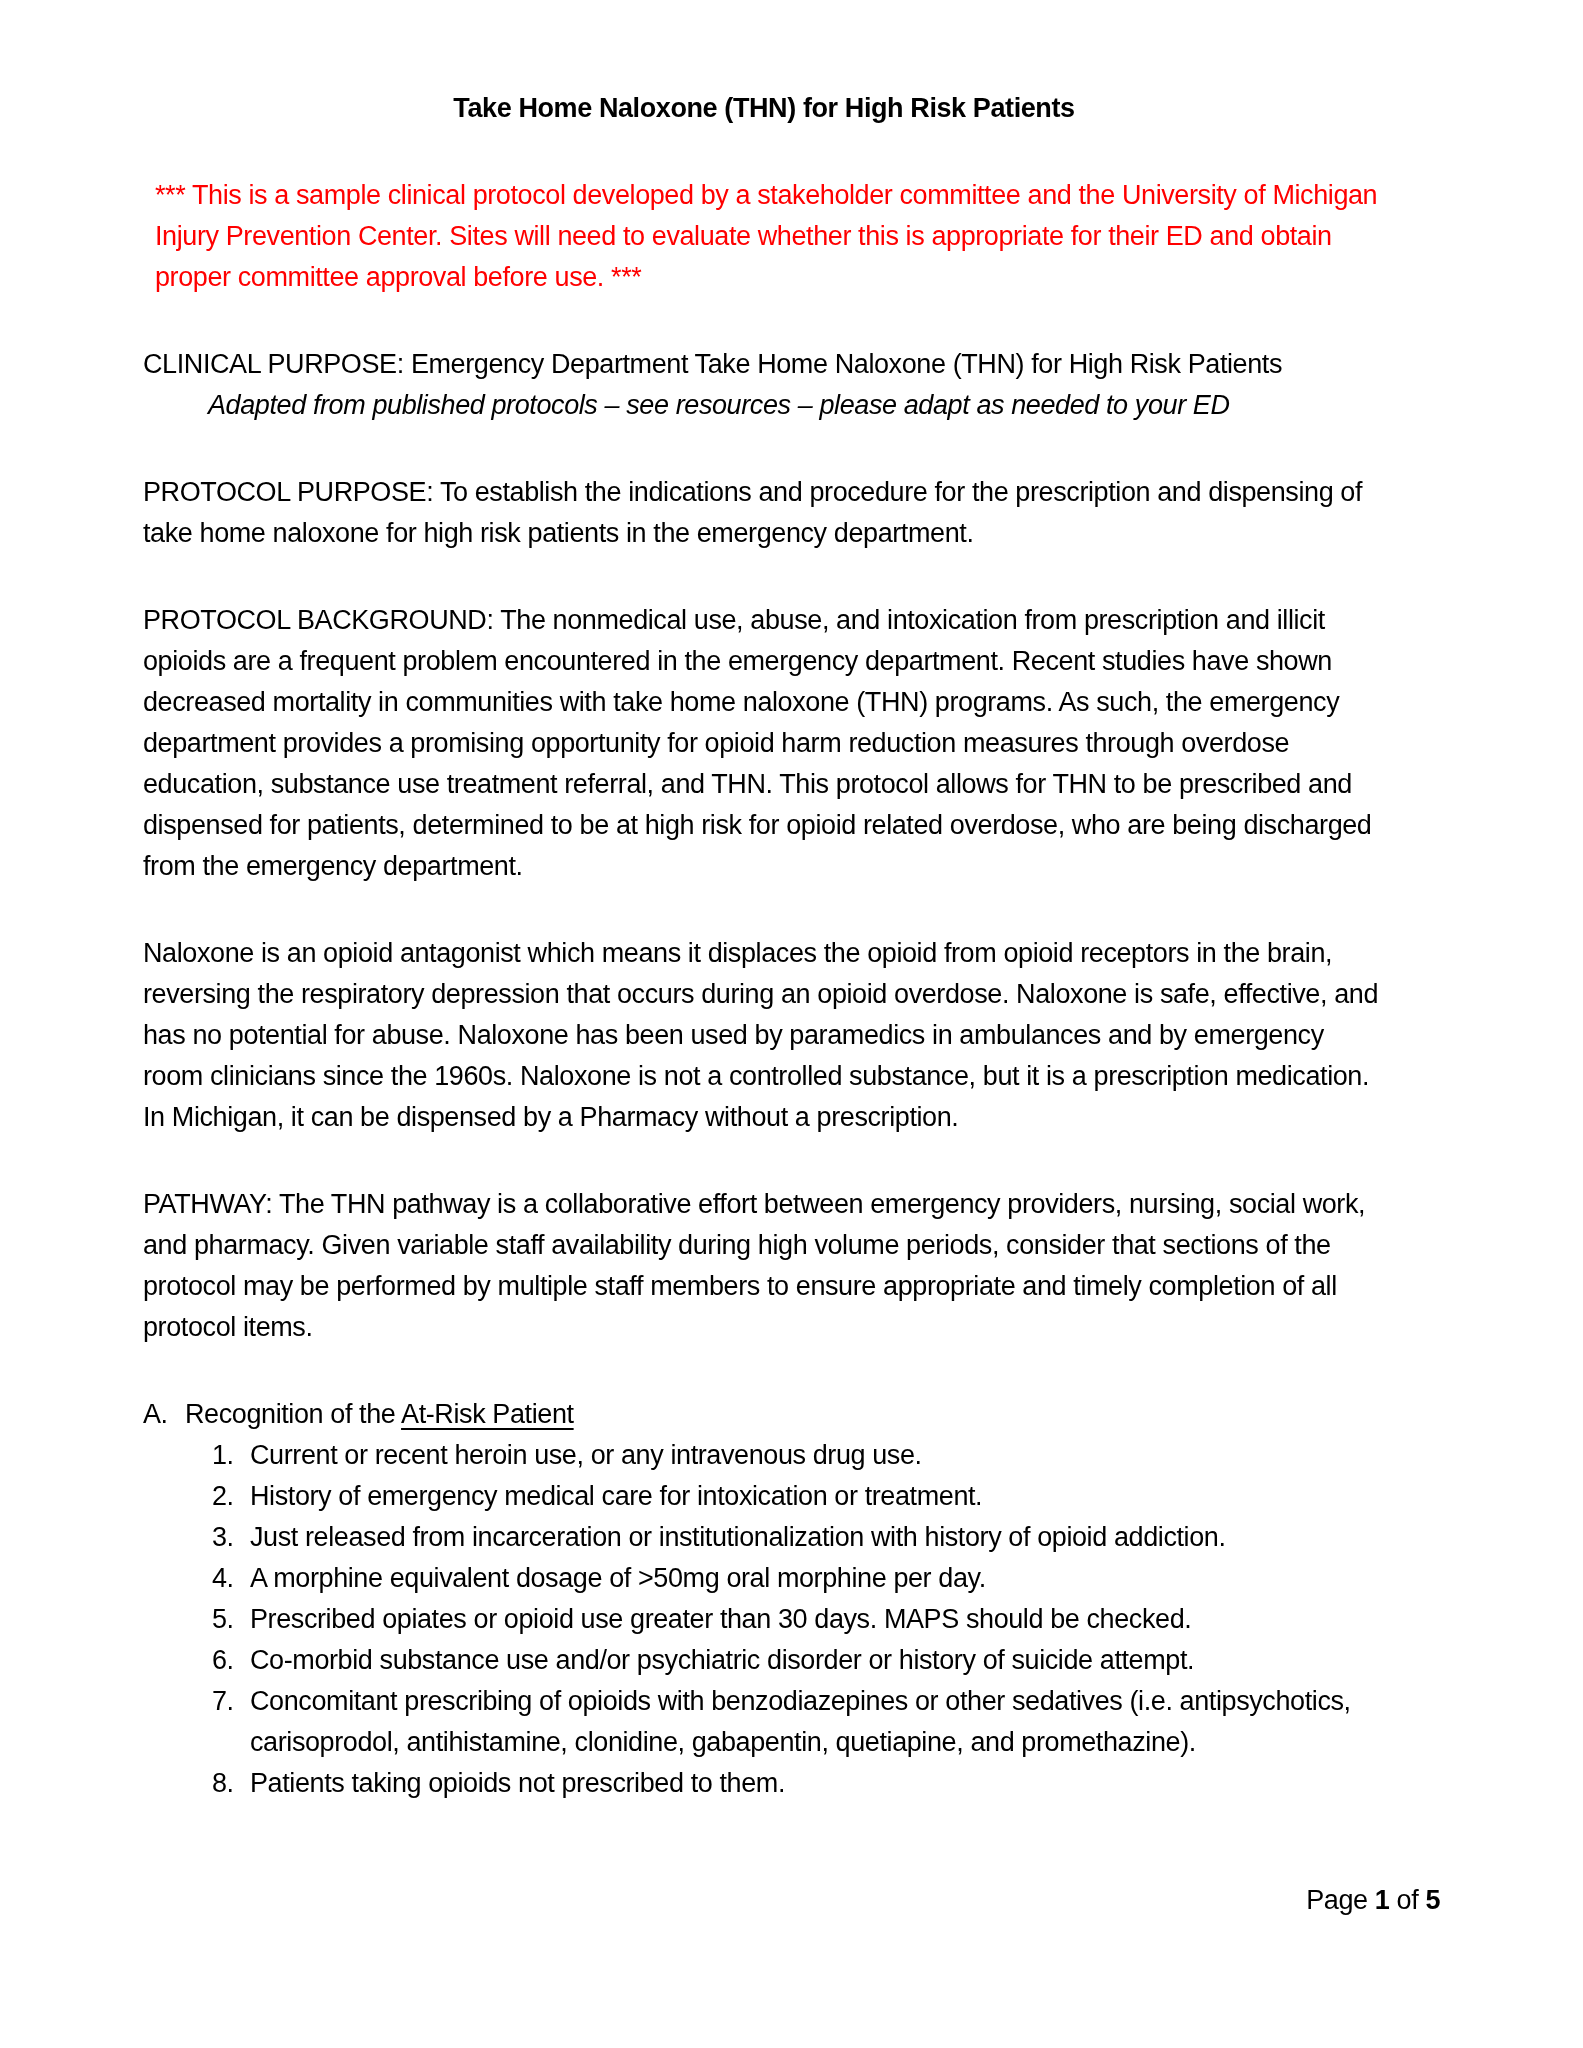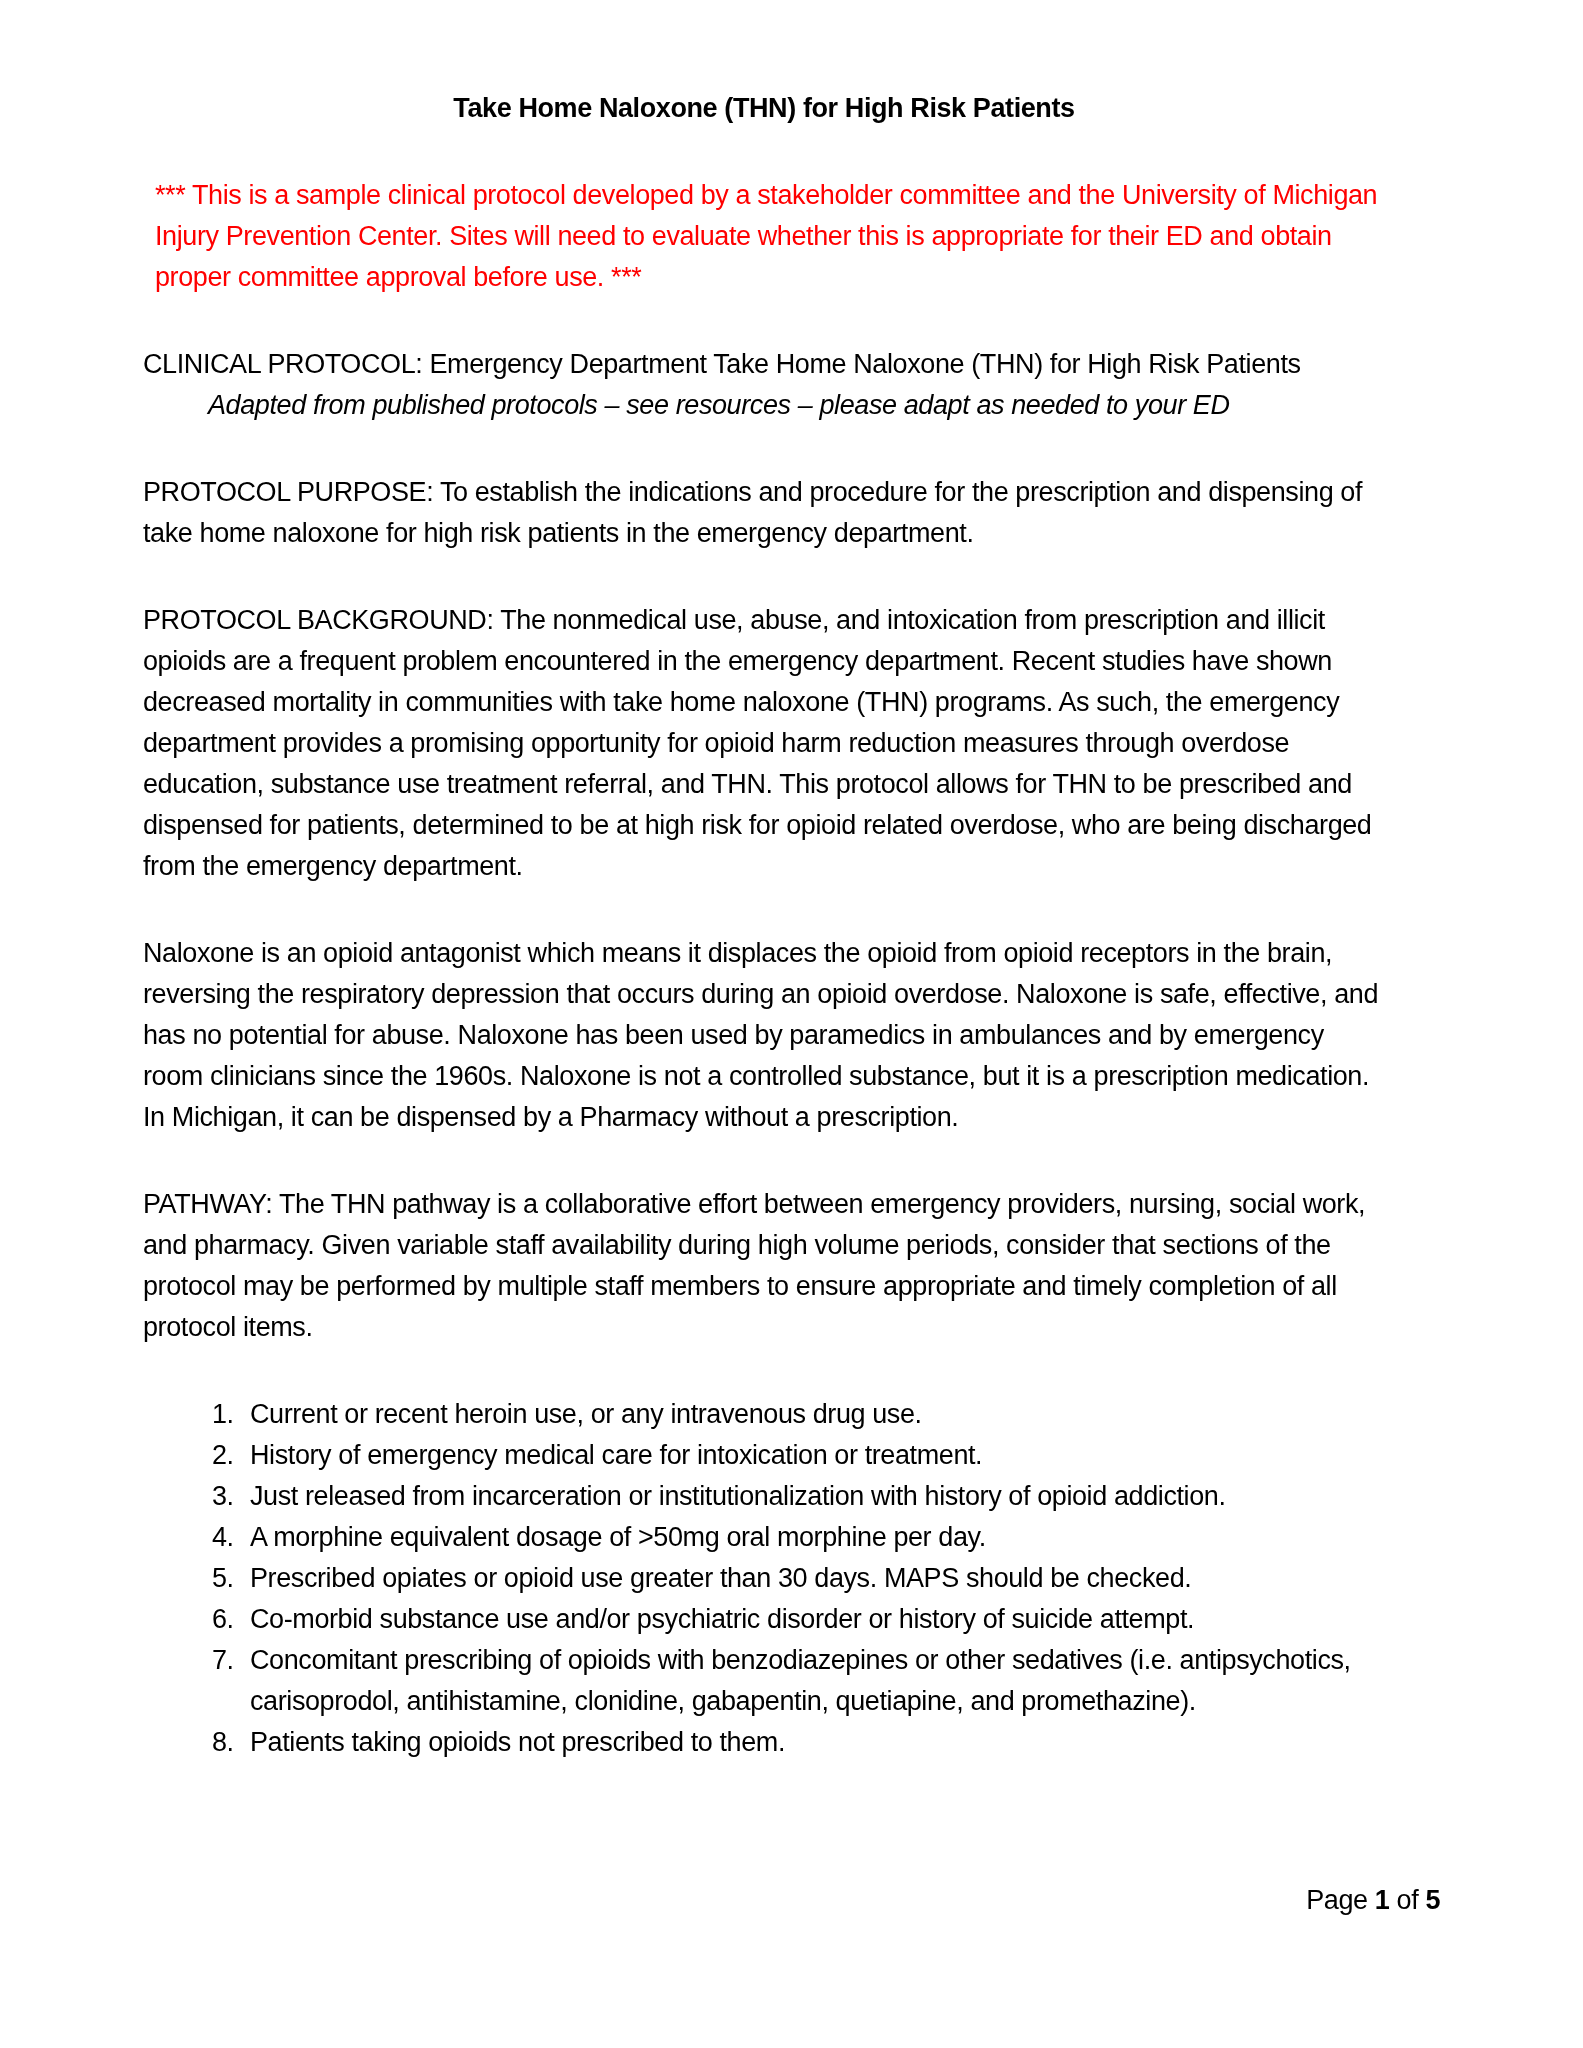--- a/index.html
+++ b/index.html
@@ -64,34 +64,37 @@
 </head>
 <body>
 
 <div class="content">
 
   <p class="para doc-title">Take Home Naloxone (THN) for High Risk Patients</p>
 
   <p class="para disclaimer">*** This is a sample clinical protocol developed by a stakeholder committee and the University of Michigan Injury Prevention Center. Sites will need to evaluate whether this is appropriate for their ED and obtain proper committee approval before use. ***</p>
 
   <div class="para">
-    <div>CLINICAL PROTOCOL: Emergency Department Take Home Naloxone (THN) for High Risk Patients</div>
+    <div>CLINICAL PURPOSE: Emergency Department Take Home Naloxone (THN) for High Risk Patients</div>
     <div class="subheading">Adapted from published protocols – see resources – please adapt as needed to your ED</div>
   </div>
 
   <p class="para">PROTOCOL PURPOSE: To establish the indications and procedure for the prescription and dispensing of take home naloxone for high risk patients in the emergency department.</p>
 
   <p class="para">PROTOCOL BACKGROUND: The nonmedical use, abuse, and intoxication from prescription and illicit opioids are a frequent problem encountered in the emergency department. Recent studies have shown decreased mortality in communities with take home naloxone (THN) programs. As such, the emergency department provides a promising opportunity for opioid harm reduction measures through overdose education, substance use treatment referral, and THN. This protocol allows for THN to be prescribed and dispensed for patients, determined to be at high risk for opioid related overdose, who are being discharged from the emergency department.</p>
 
   <p class="para">Naloxone is an opioid antagonist which means it displaces the opioid from opioid receptors in the brain, reversing the respiratory depression that occurs during an opioid overdose.  Naloxone is safe, effective, and has no potential for abuse. Naloxone has been used by paramedics in ambulances and by emergency room clinicians since the 1960s. Naloxone is not a controlled substance, but it is a prescription medication. In Michigan, it can be dispensed by a Pharmacy without a prescription.</p>
 
   <div class="para">
     <div>PATHWAY: The THN pathway is a collaborative effort between emergency providers, nursing, social work, and pharmacy. Given variable staff availability during high volume periods, consider that sections of the protocol may be performed by multiple staff members to ensure appropriate and timely completion of all protocol items.</div>
   </div>
 
+  <div class="section-heading">
+    <span class="section-prefix">A.</span><span>Recognition of the </span><span class="underlined">At-Risk Patient</span>
+  </div>
 
 
   <div class="criteria-list">
     <div class="criteria-row">
       <span class="criteria-num">1.</span>
       <span class="criteria-text">Current or recent heroin use, or any intravenous drug use.</span>
     </div>
     <div class="criteria-row">
       <span class="criteria-num">2.</span>
       <span class="criteria-text">History of emergency medical care for intoxication or treatment.</span>

